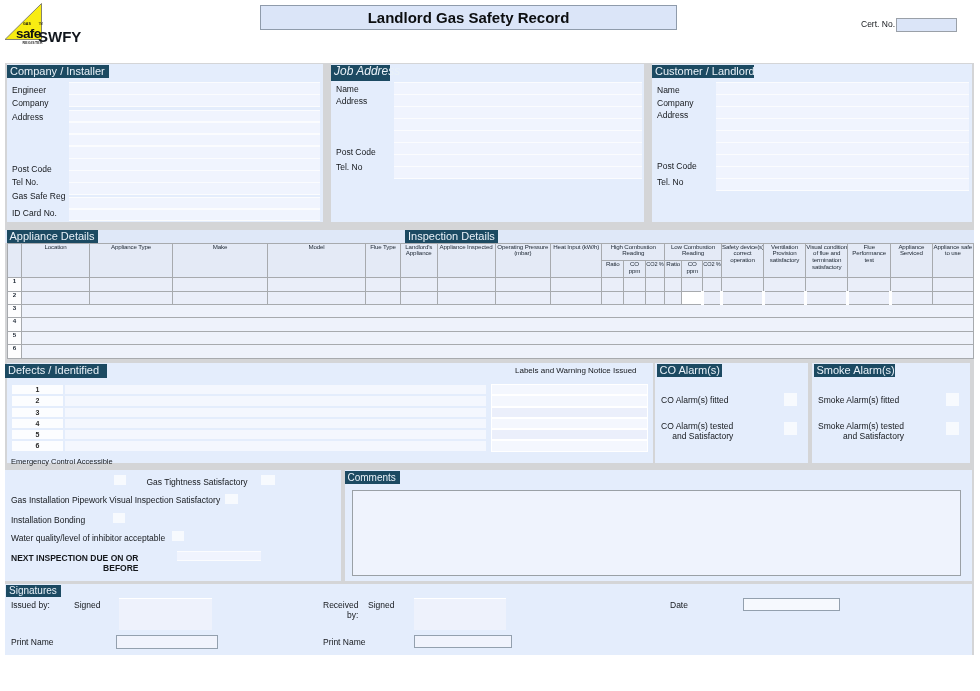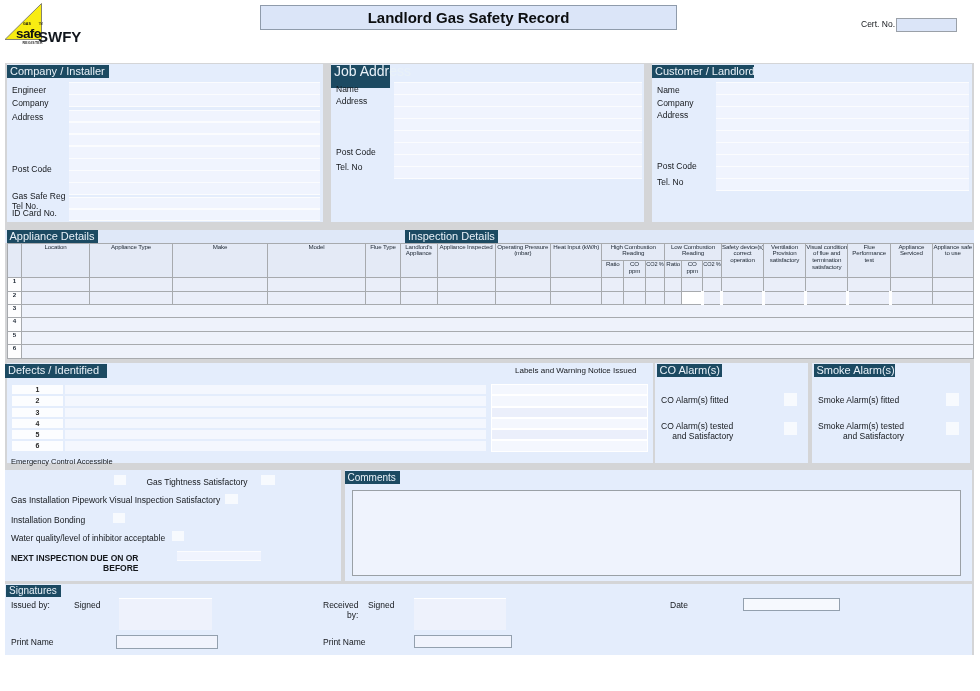--- a/index.html
+++ b/index.html
@@ -31,21 +31,21 @@
 <text x="19.5" y="41.8" font-size="3.5" font-weight="bold" fill="#222" letter-spacing="0.3" font-family="Liberation Sans">REGISTER</text>
 </svg>
 <div class="abs" style="left:6px;top:28px;font-size:15px;font-weight:bold;color:#10151c;padding-left:32px;">SWFY</div>
 <div class="abs" style="left:260px;top:5px;width:415px;height:23px;background:#dbe5f8;border:1px solid #8f9bab;text-align:center;line-height:23px;font-size:15px;font-weight:bold;color:#0c0e10;">Landlord Gas Safety Record</div>
 <div class="lbl" style="left:861px;top:19px;font-size:8.5px;">Cert. No.</div>
 <div class="abs" style="left:896px;top:18px;width:59px;height:12px;background:#dbe5f8;border:1px solid #9aa0a8;"></div>
 <div class="panel" style="left:7px;top:64px;width:316px;height:158px;"></div>
 <div class="panel" style="left:331px;top:64px;width:313px;height:158px;"></div>
 <div class="panel" style="left:651.5px;top:64px;width:320.5px;height:158px;"></div>
 <div class="dk" style="left:7px;top:64.5px;width:99px;height:13.5px;">Company / Installer</div>
-<div class="dk" style="left:331px;top:64.5px;width:56px;height:23px;font-size:14px;">Job Address</div>
+<div class="dk" style="left:331px;top:64.5px;width:56px;height:16px;font-size:12px;font-style:italic;">Job Address</div>
 <div class="dk" style="left:652px;top:64.5px;width:99px;height:13.5px;">Customer / Landlord</div>
 <div class="stripe" style="left:69px;top:82px;width:251px;height:12.5px;"></div>
 <div class="stripe" style="left:69px;top:94px;width:251px;height:12.5px;"></div>
 <div class="stripe" style="left:69px;top:109.5px;width:251px;height:12.5px;"></div>
 <div class="stripe" style="left:69px;top:121.5px;width:251px;height:12.5px;"></div>
 <div class="stripe" style="left:69px;top:133.5px;width:251px;height:12.5px;"></div>
 <div class="stripe" style="left:69px;top:146px;width:251px;height:12.5px;"></div>
 <div class="stripe" style="left:69px;top:158px;width:251px;height:12.5px;"></div>
 <div class="stripe" style="left:69px;top:170px;width:251px;height:12.5px;"></div>
 <div class="stripe" style="left:69px;top:182px;width:251px;height:12.5px;"></div>
@@ -65,21 +65,21 @@
 <div class="stripe" style="left:716px;top:118px;width:253px;height:12.5px;"></div>
 <div class="stripe" style="left:716px;top:130px;width:253px;height:12.5px;"></div>
 <div class="stripe" style="left:716px;top:142px;width:253px;height:12.5px;"></div>
 <div class="stripe" style="left:716px;top:154px;width:253px;height:12.5px;"></div>
 <div class="stripe" style="left:716px;top:166px;width:253px;height:12.5px;"></div>
 <div class="stripe" style="left:716px;top:178px;width:253px;height:12.5px;"></div>
 <div class="lbl" style="left:12px;top:84.5px;">Engineer</div>
 <div class="lbl" style="left:12px;top:97.5px;">Company</div>
 <div class="lbl" style="left:12px;top:112px;">Address</div>
 <div class="lbl" style="left:12px;top:164px;">Post Code</div>
-<div class="lbl" style="left:12px;top:177px;margin-top:24px;">Tel No.</div>
+<div class="lbl" style="left:12px;top:177px;">Tel No.</div>
 <div class="lbl" style="left:12px;top:191px;">Gas Safe Reg</div>
 <div class="lbl" style="left:12px;top:207.5px;">ID Card No.</div>
 <div class="lbl" style="left:336px;top:84px;">Name</div>
 <div class="lbl" style="left:336px;top:96px;">Address</div>
 <div class="lbl" style="left:336px;top:146.5px;">Post Code</div>
 <div class="lbl" style="left:336px;top:162px;">Tel. No</div>
 <div class="lbl" style="left:657px;top:85px;">Name</div>
 <div class="lbl" style="left:657px;top:98px;">Company</div>
 <div class="lbl" style="left:657px;top:109.5px;">Address</div>
 <div class="lbl" style="left:657px;top:160.5px;">Post Code</div>

